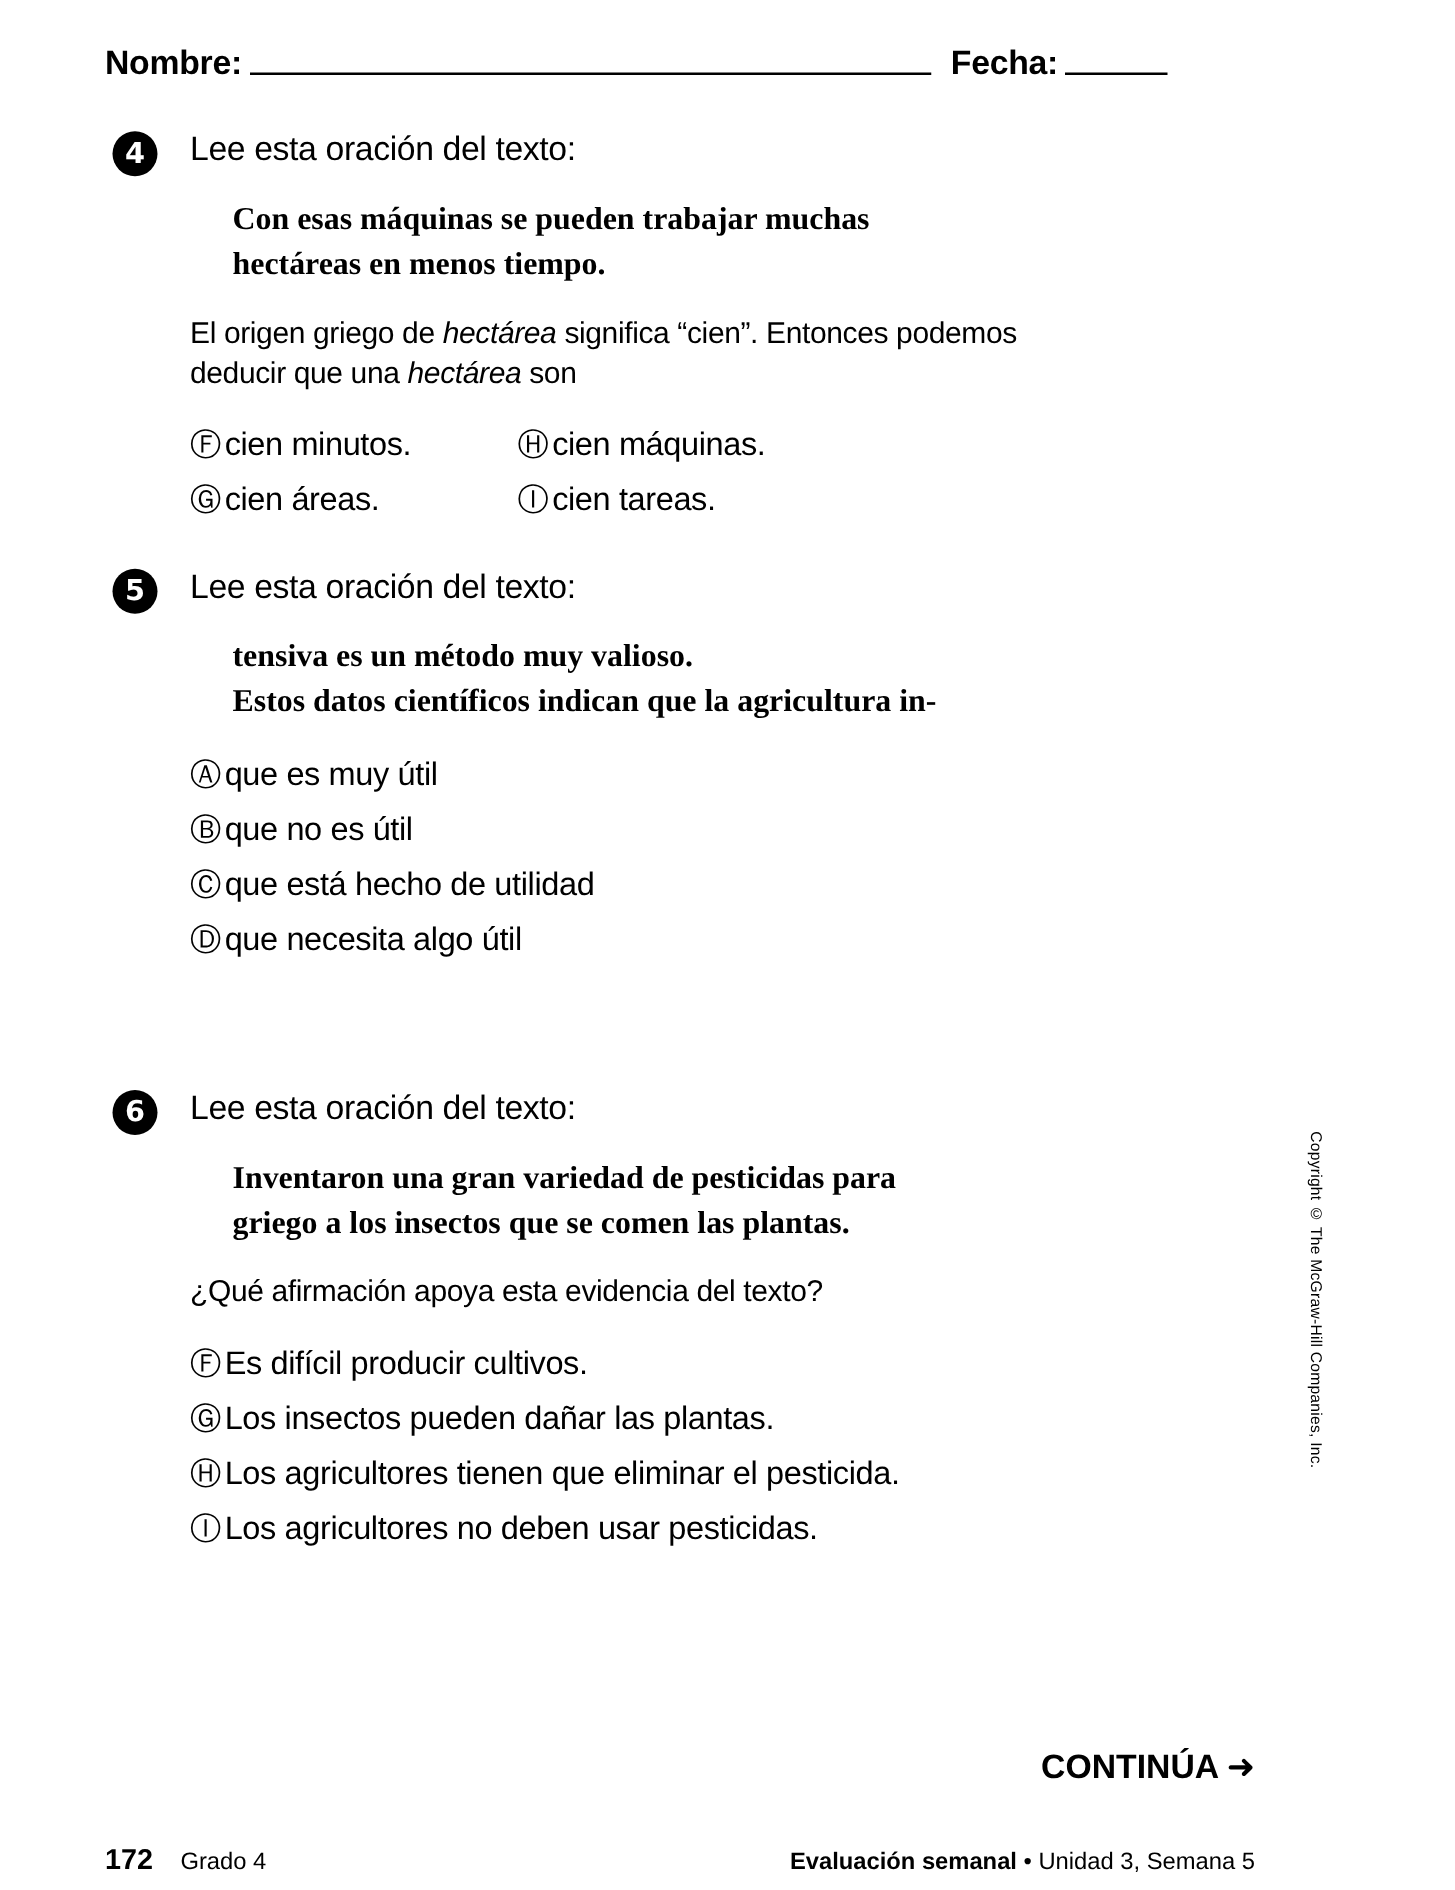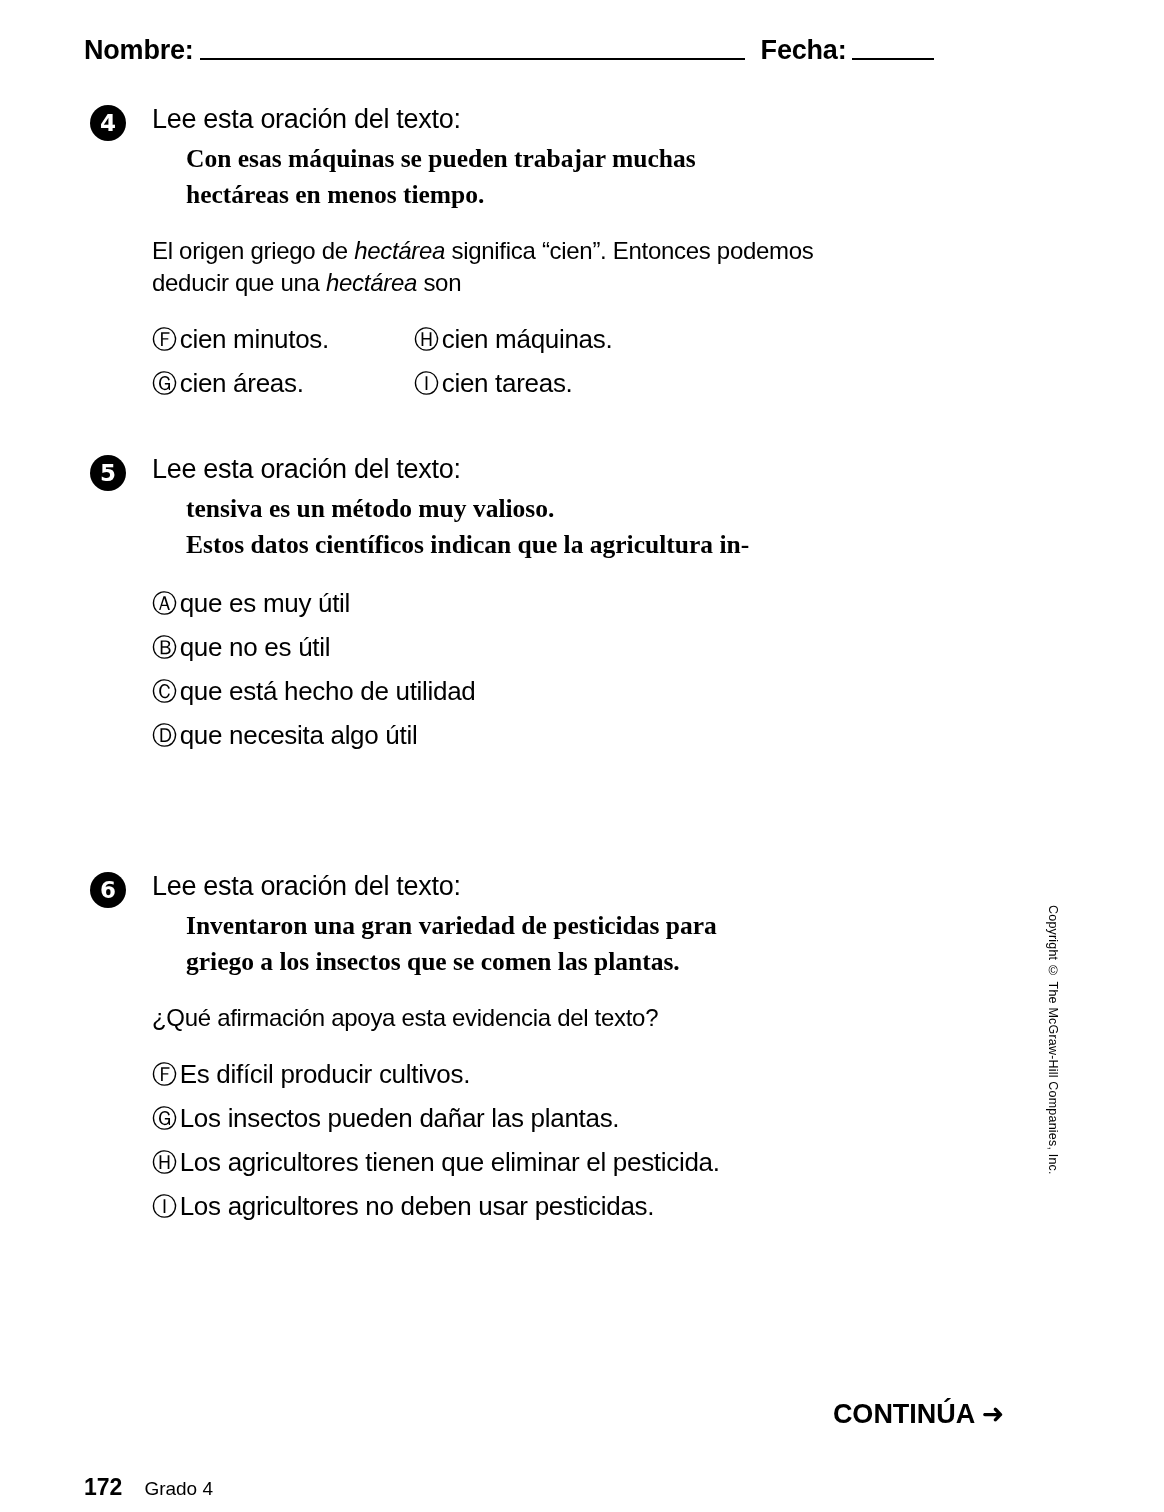--- a/index.html
+++ b/index.html
@@ -74,20 +74,21 @@
   }
   .q-prompt {
     margin-left: 152px;
     font-size: 27px;
     line-height: 1.25;
     letter-spacing: -0.3px;
   }
 
   .passage {
     margin-left: 186px;
+    margin-top: 16px;
     font-family: "Liberation Serif", serif;
     font-weight: bold;
     font-size: 25.5px;
     line-height: 1.42;
     width: 640px;
   }
 
   .stem {
     margin-left: 152px;
     margin-top: 22px;
@@ -282,15 +283,18 @@
 
   <div class="continua">
     <span>CONTINÚA</span><span class="arrow">➜</span>
   </div>
 
   <div class="footer">
     <div class="footer-left">
       <span class="page-num">172</span>
       <span class="grade">Grado 4</span>
     </div>
+    <div class="footer-right">
+      <span class="bold">Evaluación semanal</span><span> • Unidad 3, Semana 5</span>
+    </div>
   </div>
 
 </div>
 
 </body></html>

